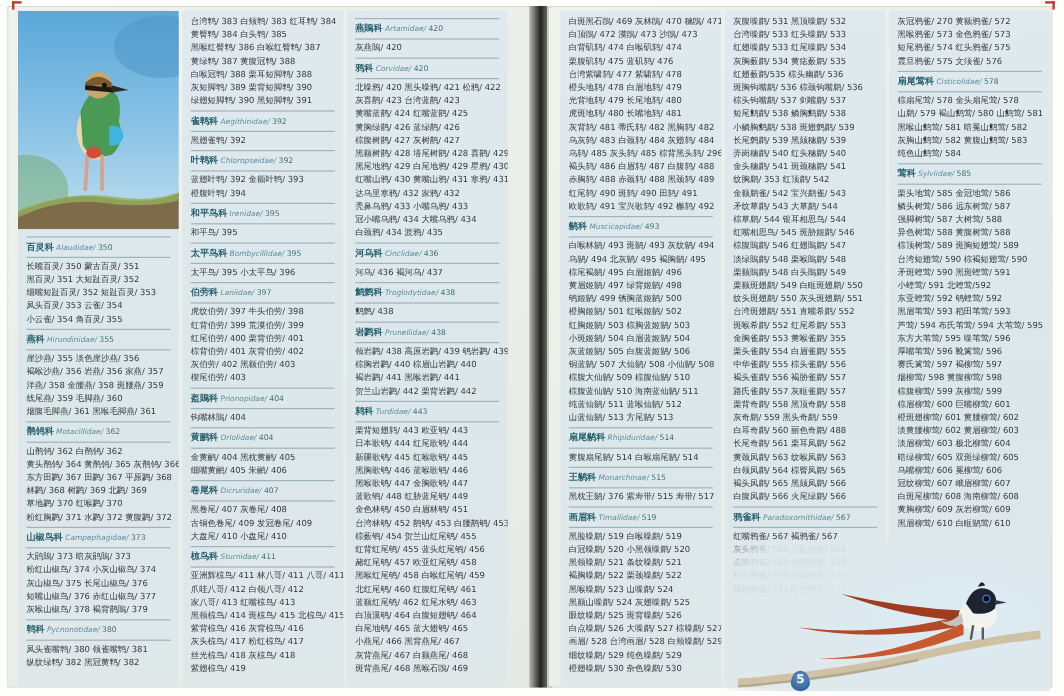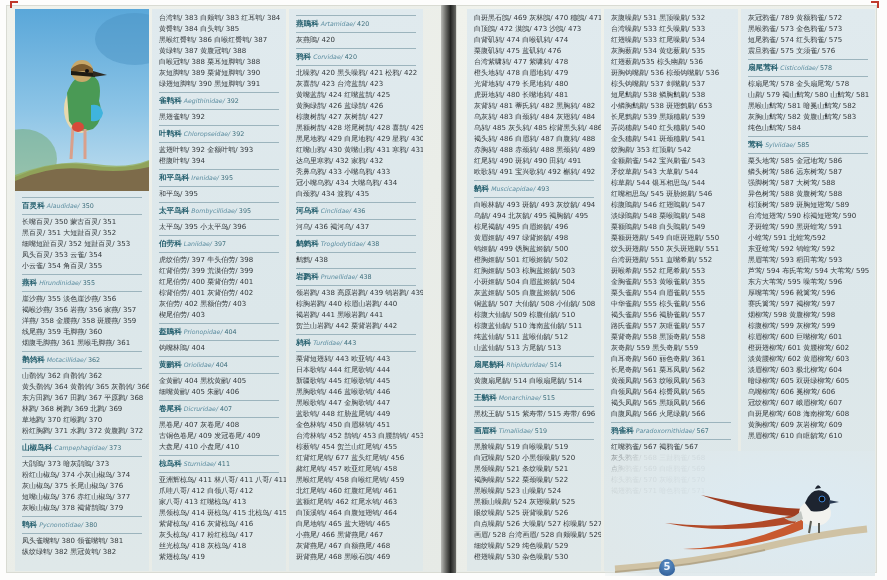--- a/index.html
+++ b/index.html
@@ -166,21 +166,21 @@
       <div class="section"><span class="zh">鸫科</span><span class="latin"> Turdidae/ </span><span class="pg">443</span></div>
       <div class="entry">栗背短翅鸫/ 443 欧亚鸲/ 443</div>
       <div class="entry">日本歌鸲/ 444 红尾歌鸲/ 444</div>
       <div class="entry">新疆歌鸲/ 445 红喉歌鸲/ 445</div>
       <div class="entry">黑胸歌鸲/ 446 蓝喉歌鸲/ 446</div>
       <div class="entry">黑喉歌鸲/ 447 金胸歌鸲/ 447</div>
       <div class="entry">蓝歌鸲/ 448 红胁蓝尾鸲/ 449</div>
       <div class="entry">金色林鸲/ 450 白眉林鸲/ 451</div>
       <div class="entry">台湾林鸲/ 452 鹊鸲/ 453 白腰鹊鸲/ 453</div>
       <div class="entry">棕薮鸲/ 454 贺兰山红尾鸲/ 455</div>
-      <div class="entry">红背红尾鸲/ 677 蓝头红尾鸲/ 456</div>
+      <div class="entry">红背红尾鸲/ 455 蓝头红尾鸲/ 456</div>
       <div class="entry">赭红尾鸲/ 457 欧亚红尾鸲/ 458</div>
       <div class="entry">黑喉红尾鸲/ 458 白喉红尾鸲/ 459</div>
       <div class="entry">北红尾鸲/ 460 红腹红尾鸲/ 461</div>
       <div class="entry">蓝额红尾鸲/ 462 红尾水鸲/ 463</div>
       <div class="entry">白顶溪鸲/ 464 白腹短翅鸲/ 464</div>
       <div class="entry">白尾地鸲/ 465 蓝大翅鸲/ 465</div>
       <div class="entry">小燕尾/ 466 黑背燕尾/ 467</div>
       <div class="entry">灰背燕尾/ 467 白额燕尾/ 468</div>
       <div class="entry">斑背燕尾/ 468 黑喉石鵖/ 469</div>
     </div>
@@ -193,21 +193,21 @@
       <div class="entry">白斑黑石鵖/ 469 灰林鵖/ 470 穗鵖/ 471</div>
       <div class="entry">白顶鵖/ 472 漠鵖/ 473 沙鵖/ 473</div>
       <div class="entry">白背矶鸫/ 474 白喉矶鸫/ 474</div>
       <div class="entry">栗腹矶鸫/ 475 蓝矶鸫/ 476</div>
       <div class="entry">台湾紫啸鸫/ 477 紫啸鸫/ 478</div>
       <div class="entry">橙头地鸫/ 478 白眉地鸫/ 479</div>
       <div class="entry">光背地鸫/ 479 长尾地鸫/ 480</div>
       <div class="entry">虎斑地鸫/ 480 长嘴地鸫/ 481</div>
       <div class="entry">灰背鸫/ 481 蒂氏鸫/ 482 黑胸鸫/ 482</div>
       <div class="entry">乌灰鸫/ 483 白颈鸫/ 484 灰翅鸫/ 484</div>
-      <div class="entry">乌鸫/ 485 灰头鸫/ 485 棕背黑头鸫/ 486</div>
+      <div class="entry">乌鸫/ 485 灰头鸫/ 485 棕背黑头鸫/ 296</div>
       <div class="entry">褐头鸫/ 486 白眉鸫/ 487 白腹鸫/ 488</div>
       <div class="entry">赤胸鸫/ 488 赤颈鸫/ 488 黑颈鸫/ 489</div>
       <div class="entry">红尾鸫/ 490 斑鸫/ 490 田鸫/ 491</div>
       <div class="entry">欧歌鸫/ 491 宝兴歌鸫/ 492 槲鸫/ 492</div>
       <div class="section"><span class="zh">鹟科</span><span class="latin"> Muscicapidae/ </span><span class="pg">493</span></div>
       <div class="entry">白喉林鹟/ 493 斑鹟/ 493 灰纹鹟/ 494</div>
       <div class="entry">乌鹟/ 494 北灰鹟/ 495 褐胸鹟/ 495</div>
       <div class="entry">棕尾褐鹟/ 495 白眉姬鹟/ 496</div>
       <div class="entry">黄眉姬鹟/ 497 绿背姬鹟/ 498</div>
       <div class="entry">鸲姬鹟/ 499 锈胸蓝姬鹟/ 500</div>
@@ -216,21 +216,21 @@
       <div class="entry">小斑姬鹟/ 504 白眉蓝姬鹟/ 504</div>
       <div class="entry">灰蓝姬鹟/ 505 白腹蓝姬鹟/ 506</div>
       <div class="entry">铜蓝鹟/ 507 大仙鹟/ 508 小仙鹟/ 508</div>
       <div class="entry">棕腹大仙鹟/ 509 棕腹仙鹟/ 510</div>
       <div class="entry">棕腹蓝仙鹟/ 510 海南蓝仙鹟/ 511</div>
       <div class="entry">纯蓝仙鹟/ 511 蓝喉仙鹟/ 512</div>
       <div class="entry">山蓝仙鹟/ 513 方尾鹟/ 513</div>
       <div class="section"><span class="zh">扇尾鹟科</span><span class="latin"> Rhipiduridae/ </span><span class="pg">514</span></div>
       <div class="entry">黄腹扇尾鹟/ 514 白喉扇尾鹟/ 514</div>
       <div class="section"><span class="zh">王鹟科</span><span class="latin"> Monarchinae/ </span><span class="pg">515</span></div>
-      <div class="entry">黑枕王鹟/ 515 紫寿带/ 515 寿带/ 696</div>
+      <div class="entry">黑枕王鹟/ 376 紫寿带/ 515 寿带/ 517</div>
       <div class="section"><span class="zh">画眉科</span><span class="latin"> Timaliidae/ </span><span class="pg">519</span></div>
       <div class="entry">黑脸噪鹛/ 519 白喉噪鹛/ 519</div>
       <div class="entry">白冠噪鹛/ 520 小黑领噪鹛/ 520</div>
       <div class="entry">黑领噪鹛/ 521 条纹噪鹛/ 521</div>
       <div class="entry">褐胸噪鹛/ 522 栗颈噪鹛/ 522</div>
       <div class="entry">黑喉噪鹛/ 523 山噪鹛/ 524</div>
       <div class="entry">黑额山噪鹛/ 524 灰翅噪鹛/ 525</div>
       <div class="entry">眼纹噪鹛/ 525 斑背噪鹛/ 526</div>
       <div class="entry">白点噪鹛/ 526 大噪鹛/ 527 棕噪鹛/ 527</div>
       <div class="entry">画眉/ 528 台湾画眉/ 528 白颊噪鹛/ 529</div>
@@ -239,21 +239,21 @@
     </div>
   <div class="col c2">
       <div class="entry">灰腹噪鹛/ 531 黑顶噪鹛/ 532</div>
       <div class="entry">台湾噪鹛/ 533 红头噪鹛/ 533</div>
       <div class="entry">红翅噪鹛/ 533 红尾噪鹛/ 534</div>
       <div class="entry">灰胸薮鹛/ 534 黄痣薮鹛/ 535</div>
       <div class="entry">红翅薮鹛/535 棕头幽鹛/ 536</div>
       <div class="entry">斑胸钩嘴鹛/ 536 棕颈钩嘴鹛/ 536</div>
       <div class="entry">棕头钩嘴鹛/ 537 剑嘴鹛/ 537</div>
       <div class="entry">短尾鹪鹛/ 538 鳞胸鹪鹛/ 538</div>
-      <div class="entry">小鳞胸鹪鹛/ 538 斑翅鹩鹛/ 653</div>
+      <div class="entry">小鳞胸鹪鹛/ 538 斑翅鹩鹛/ 539</div>
       <div class="entry">长尾鹩鹛/ 539 黑颏穗鹛/ 539</div>
       <div class="entry">弄岗穗鹛/ 540 红头穗鹛/ 540</div>
       <div class="entry">金头穗鹛/ 541 斑颈穗鹛/ 541</div>
       <div class="entry">纹胸鹛/ 353 红顶鹛/ 542</div>
       <div class="entry">金额鹛雀/ 542 宝兴鹛雀/ 543</div>
       <div class="entry">矛纹草鹛/ 543 大草鹛/ 544</div>
       <div class="entry">棕草鹛/ 544 银耳相思鸟/ 544</div>
       <div class="entry">红嘴相思鸟/ 545 斑胁姬鹛/ 546</div>
       <div class="entry">棕腹鵙鹛/ 546 红翅鵙鹛/ 547</div>
       <div class="entry">淡绿鵙鹛/ 548 栗喉鵙鹛/ 548</div>
@@ -262,35 +262,35 @@
       <div class="entry">纹头斑翅鹛/ 550 灰头斑翅鹛/ 551</div>
       <div class="entry">台湾斑翅鹛/ 551 直嘴希鹛/ 552</div>
       <div class="entry">斑喉希鹛/ 552 红尾希鹛/ 553</div>
       <div class="entry">金胸雀鹛/ 553 黄喉雀鹛/ 355</div>
       <div class="entry">栗头雀鹛/ 554 白眉雀鹛/ 555</div>
       <div class="entry">中华雀鹛/ 555 棕头雀鹛/ 556</div>
       <div class="entry">褐头雀鹛/ 556 褐胁雀鹛/ 557</div>
       <div class="entry">路氏雀鹛/ 557 灰眶雀鹛/ 557</div>
       <div class="entry">栗背奇鹛/ 558 黑顶奇鹛/ 558</div>
       <div class="entry">灰奇鹛/ 559 黑头奇鹛/ 559</div>
-      <div class="entry">白耳奇鹛/ 560 丽色奇鹛/ 361</div>
+      <div class="entry">白耳奇鹛/ 560 丽色奇鹛/ 488</div>
       <div class="entry">长尾奇鹛/ 561 栗耳凤鹛/ 562</div>
       <div class="entry">黄颈凤鹛/ 563 纹喉凤鹛/ 563</div>
       <div class="entry">白领凤鹛/ 564 棕臀凤鹛/ 565</div>
       <div class="entry">褐头凤鹛/ 565 黑颏凤鹛/ 566</div>
       <div class="entry">白腹凤鹛/ 566 火尾绿鹛/ 566</div>
       <div class="section"><span class="zh">鸦雀科</span><span class="latin"> Paradoxornithidae/ </span><span class="pg">567</span></div>
       <div class="entry">红嘴鸦雀/ 567 褐鸦雀/ 567</div>
       <div class="entry">灰头鸦雀/ 568 三趾鸦雀/ 568</div>
       <div class="entry">点胸鸦雀/ 569 白眶鸦雀/ 569</div>
       <div class="entry">棕头鸦雀/ 570 灰喉鸦雀/ 570</div>
       <div class="entry">褐翅鸦雀/ 571 暗色鸦雀/ 571</div>
     </div>
   <div class="col c3">
-      <div class="entry">灰冠鸦雀/ 789 黄额鸦雀/ 572</div>
+      <div class="entry">灰冠鸦雀/ 270 黄额鸦雀/ 572</div>
       <div class="entry">黑喉鸦雀/ 573 金色鸦雀/ 573</div>
       <div class="entry">短尾鸦雀/ 574 红头鸦雀/ 575</div>
       <div class="entry">震旦鸦雀/ 575 文须雀/ 576</div>
       <div class="section"><span class="zh">扇尾莺科</span><span class="latin"> Cisticolidae/ </span><span class="pg">578</span></div>
       <div class="entry">棕扇尾莺/ 578 金头扇尾莺/ 578</div>
       <div class="entry">山鹛/ 579 褐山鹪莺/ 580 山鹪莺/ 581</div>
       <div class="entry">黑喉山鹪莺/ 581 暗冕山鹪莺/ 582</div>
       <div class="entry">灰胸山鹪莺/ 582 黄腹山鹪莺/ 583</div>
       <div class="entry">纯色山鹪莺/ 584</div>
       <div class="section"><span class="zh">莺科</span><span class="latin"> Sylviidae/ </span><span class="pg">585</span></div>

